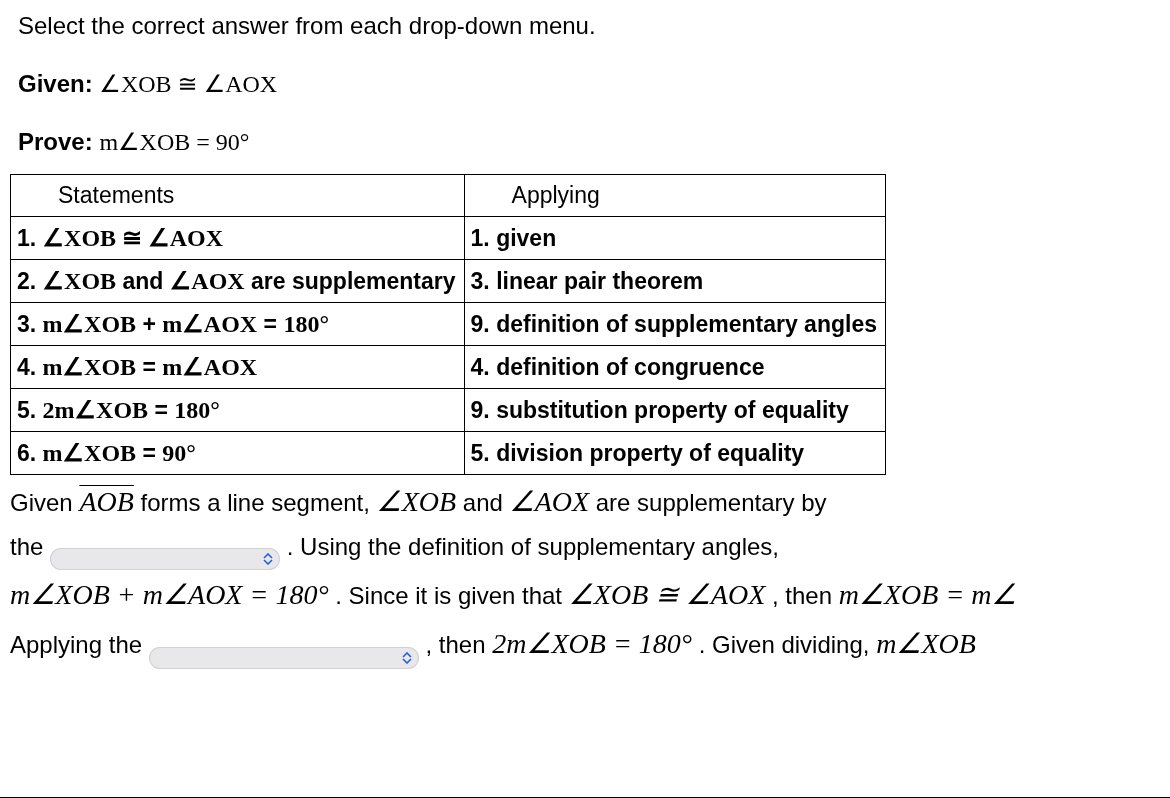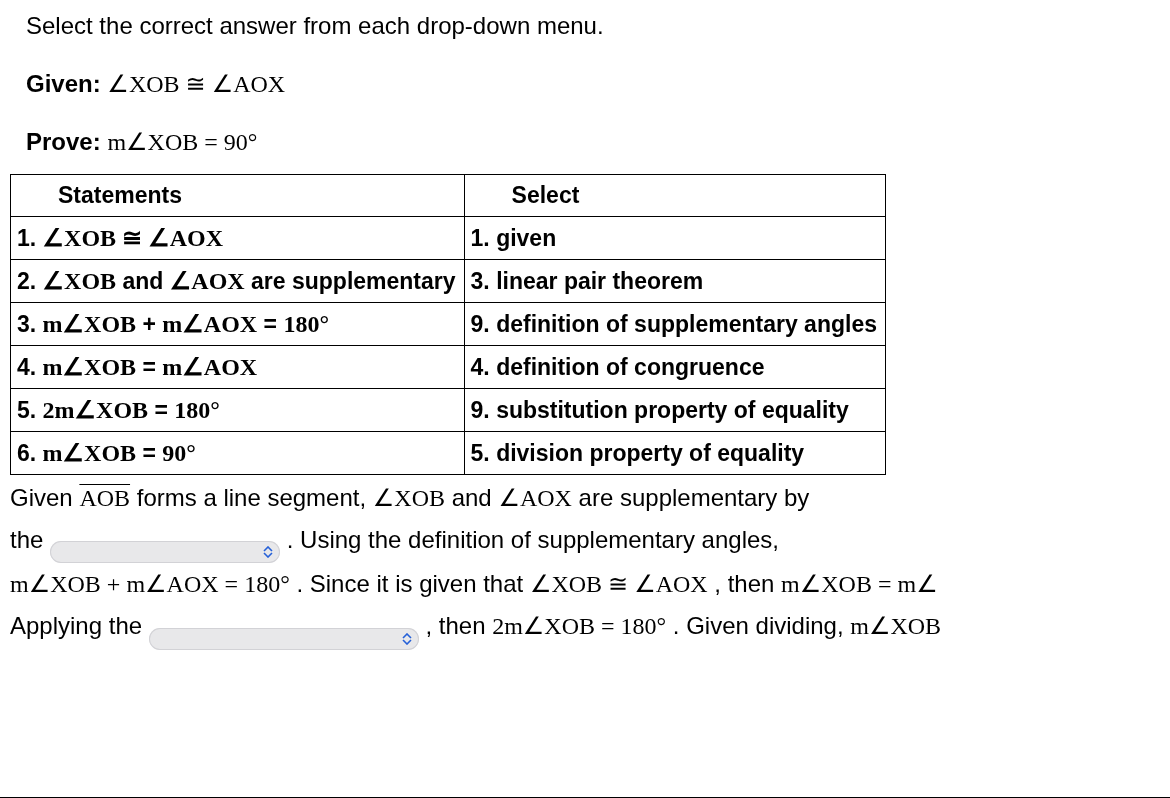--- a/index.html
+++ b/index.html
@@ -21,46 +21,47 @@
   }
   .bold { font-weight: 700; }
   .mathvar {
     font-family: "Times New Roman", Times, serif;
   }
   .rm { font-style: normal; }
   .overline {
     text-decoration: overline;
     text-decoration-thickness: 1.3px;
   }
-  p { margin: 0 0 22px 16px; }
+  p { margin: 0 0 22px 8px; }
   p.tight { margin-bottom: 6px; }
   table.proof {
     border-collapse: collapse;
     margin-top: 2px;
   }
   table.proof th, table.proof td {
     border: 1.5px solid #000;
     padding: 3px 8px 3px 6px;
     text-align: left;
     vertical-align: baseline;
     font-size: 23px;
     font-weight: 700;
   }
   table.proof th {
-    font-weight: 700;
+    font-weight: 400;
     padding-left: 47px;
   }
   .paragraph-block {
     margin-top: 2px;
     line-height: 1.75;
     font-size: 24px;
     white-space: normal;
   }
   .paragraph-block .mathvar {
-    font-size: 24px;
+    font-size: 28px;
+    font-style: italic;
   }
   .small-math { font-size: 21px; }
   .dropdown {
     display: inline-flex;
     align-items: center;
     justify-content: flex-end;
     height: 22px;
     border-radius: 11px;
     background: #e8e8ea;
     box-shadow: inset 0 0 0 1px #d2d2d6;
@@ -101,21 +102,21 @@
     <span class="bold">Prove:</span>
     <span class="mathvar">
       <span class="rm">m</span><span class="rm">∠</span><span class="rm">XOB</span><span class="rm"> = </span><span class="rm">90°</span>
     </span>
   </p>
 
   <table class="proof">
     <thead>
       <tr>
         <th>Statements</th>
-        <th>Select</th>
+        <th>Applying</th>
       </tr>
     </thead>
     <tbody id="proof-body">
         <tr>
           <td><span>1. </span><span class="mathvar rm" style="font-size: 24px;">∠</span><span class="mathvar rm" style="font-size: 24px;">XOB</span><span class="mathvar rm" style="font-size: 24px;"> ≅ </span><span class="mathvar rm" style="font-size: 24px;">∠</span><span class="mathvar rm" style="font-size: 24px;">AOX</span></td>
           <td>1. given</td>
         </tr>
         <tr>
           <td><span>2. </span><span class="mathvar rm" style="font-size: 24px;">∠</span><span class="mathvar rm" style="font-size: 24px;">XOB</span><span> and </span><span class="mathvar rm" style="font-size: 24px;">∠</span><span class="mathvar rm" style="font-size: 24px;">AOX</span><span> are supplementary</span></td>
           <td>3. linear pair theorem</td>

